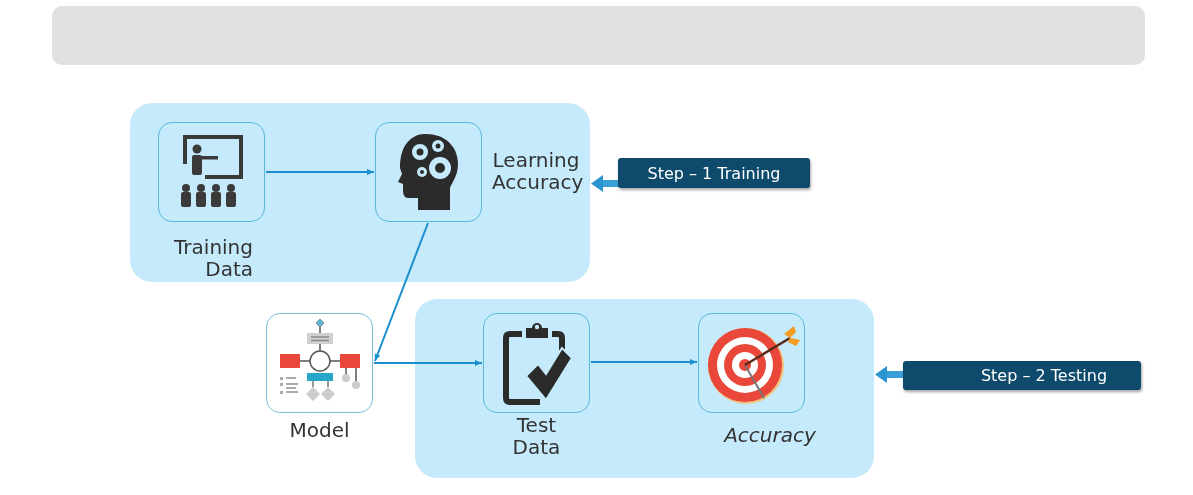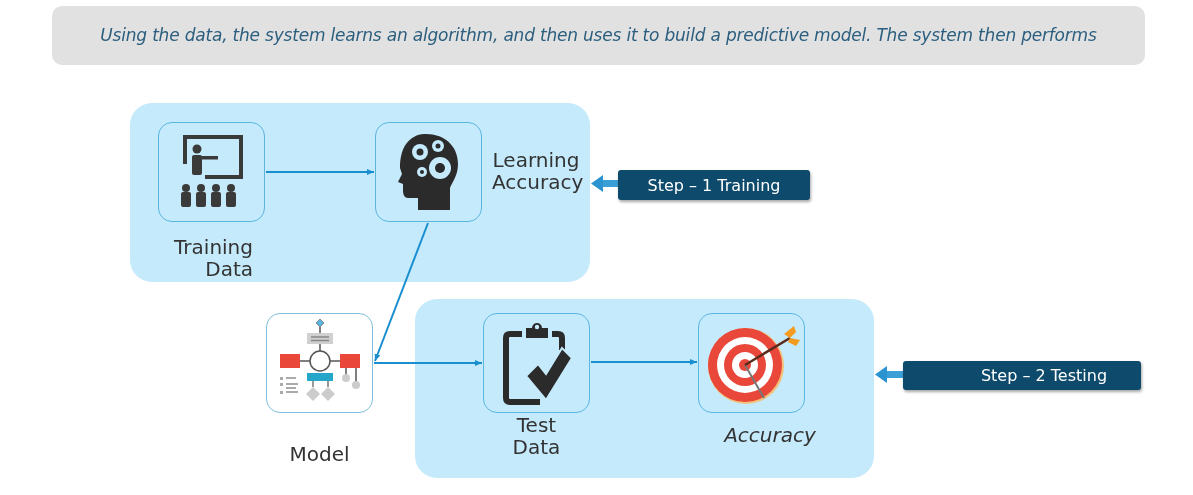--- a/index.html
+++ b/index.html
@@ -21,21 +21,21 @@
   .step { position: absolute; background: #0d4a6b; color: #fff; font-size: 16px;
           border-radius: 3px; display: flex; align-items: center; justify-content: center;
           box-shadow: 1px 2px 3px rgba(0,0,0,0.35); font-family: "DejaVu Sans", sans-serif; }
   .lines { position: absolute; left: 0; top: 0; }
 </style>
 </head>
 <body>
 
 <div class="caption">
   <p>
-    <span>Using the data, the system learns an algorithm, and then uses it to build a predictive model. The system then performs</span><br>
+    <br>
   </p>
 </div>
 
 <div class="panel" style="left:130px; top:103px; width:460px; height:179px;"></div>
 <div class="panel" style="left:415px; top:299px; width:459px; height:179px;"></div>
 
 <svg class="lines" width="1193" height="495">
   <defs>
     <marker id="arr" markerWidth="8" markerHeight="8" refX="7" refY="4" orient="auto" markerUnits="userSpaceOnUse">
       <path d="M0,1 L7,4 L0,7 Z" fill="#1a8fcf"></path>
@@ -95,21 +95,21 @@
       <circle cx="46" cy="36" r="5"></circle>
       <circle cx="28" cy="40" r="2"></circle>
     </g>
   </svg>
 </div>
 <div class="label" style="left:492px; top:149px; width:88px;">
   <span>Learning</span><br>
   <span>Accuracy</span>
 </div>
 
-<div class="step" style="left:618px; top:170px; width:192px; height:30px;">Step – 1 Training</div>
+<div class="step" style="left:618px; top:158px; width:192px; height:30px;">Step – 1 Training</div>
 
 <div class="iconbox white" style="left:266px; top:313px;">
   <svg width="90" height="92" viewBox="0 0 90 92">
     <path d="M45,2 L49,6 L45,10 L41,6 Z" fill="#5bb6df" stroke="#777" stroke-width="0.8"></path>
     <line x1="45" y1="10" x2="45" y2="16" stroke="#555" stroke-width="1.5"></line>
     <rect x="32" y="16" width="26" height="11" fill="#d0d0d0"></rect>
     <line x1="36" y1="20" x2="54" y2="20" stroke="#888" stroke-width="1.5"></line>
     <line x1="36" y1="23.5" x2="54" y2="23.5" stroke="#888" stroke-width="1.5"></line>
     <line x1="45" y1="27" x2="45" y2="34" stroke="#555" stroke-width="1.5"></line>
     <circle cx="45" cy="44" r="10" fill="#fff" stroke="#555" stroke-width="1.5"></circle>
@@ -130,21 +130,21 @@
       <rect x="5" y="60" width="3" height="3"></rect>
         <rect x="11" y="60" width="10" height="2"></rect>
       <rect x="5" y="66" width="3" height="3"></rect>
         <rect x="11" y="66" width="12" height="2"></rect>
       <rect x="11" y="70" width="10" height="2"></rect>
       <rect x="5" y="74" width="3" height="3"></rect>
         <rect x="11" y="74" width="12" height="2"></rect>
     </g>
   </svg>
 </div>
-<div class="label" style="left:266px; top:443px; width:107px;">Model</div>
+<div class="label" style="left:266px; top:419px; width:107px;">Model</div>
 
 <div class="iconbox" style="left:483px; top:313px;">
   <svg width="70" height="86" viewBox="0 0 70 86">
     <path d="M30,8 a5,5 0 1,1 10,0 L46,8 L46,18 L24,18 L24,8 Z" fill="#2b2b2b"></path>
     <circle cx="35" cy="7" r="2.2" fill="#c5eafb"></circle>
     <path d="M20,14 L8,14 Q4,14 4,18 L4,78 Q4,82 8,82 L38,82" fill="none" stroke="#2b2b2b" stroke-width="6"></path>
     <path d="M50,14 L56,14 Q60,14 60,18 L60,30" fill="none" stroke="#2b2b2b" stroke-width="6"></path>
     <path d="M24,56 L36,44 L44,54 L60,28 L70,38 L44,80 Z" fill="#2b2b2b" stroke="#c5eafb" stroke-width="2"></path>
   </svg>
 </div>

